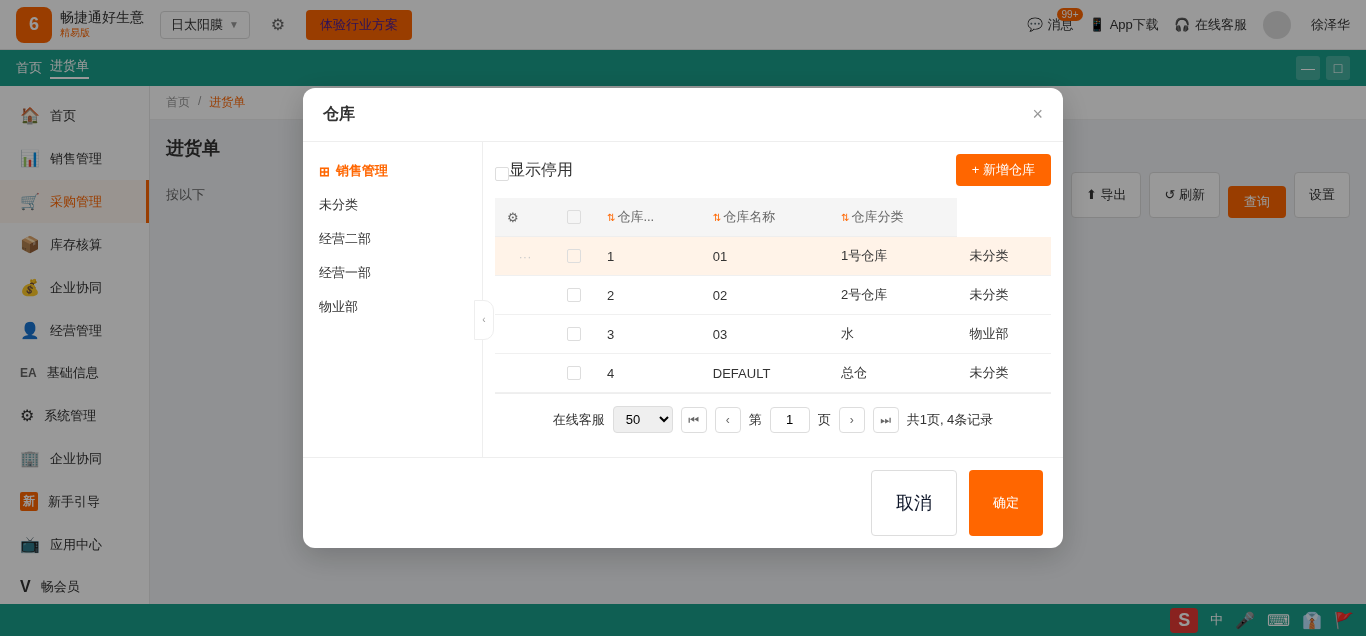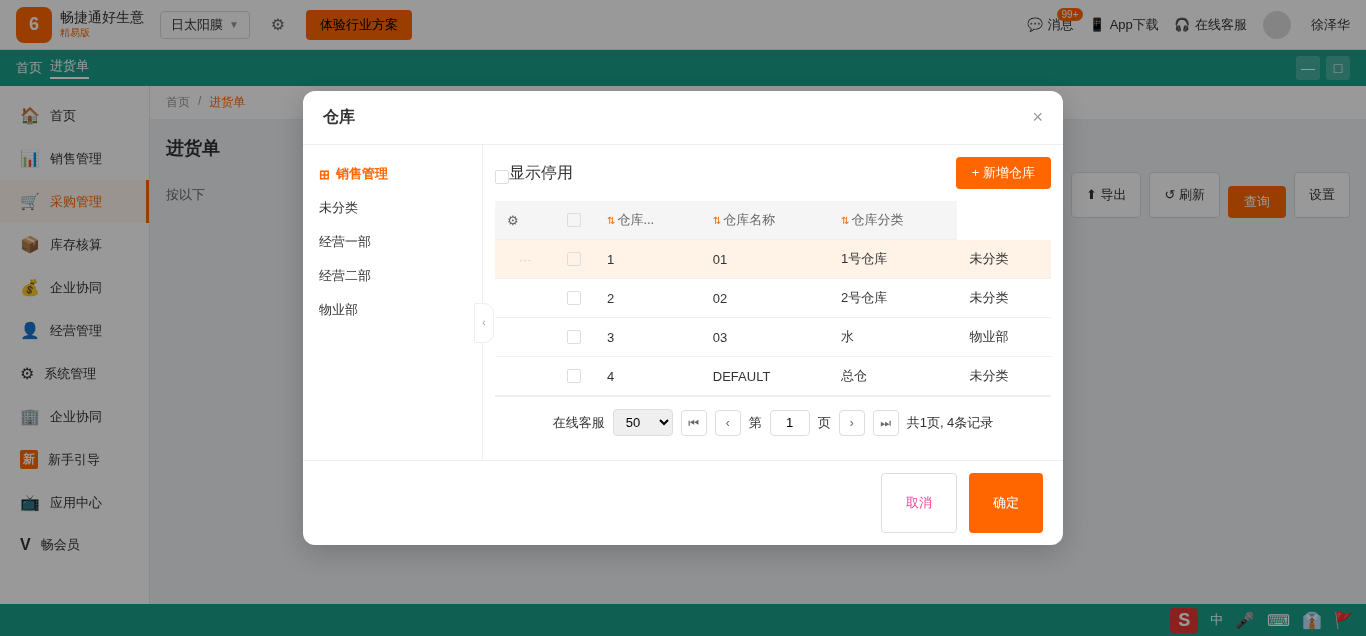--- a/index.html
+++ b/index.html
@@ -36,21 +36,21 @@
       border: 1px solid #ddd; border-radius: 4px;
       padding: 4px 10px; cursor: pointer; color: #333; font-size: 13px;
       margin-right: 12px;
     }
     .header-store .chevron { margin-left: 6px; color: #999; font-size: 10px; }
     .header-gear {
       width: 32px; height: 32px; display: flex; align-items: center; justify-content: center;
       cursor: pointer; color: #666; font-size: 16px; margin-right: 12px;
     }
     .header-try-btn {
-      background: #f60; color: #000000; border: none; border-radius: 4px;
+      background: #f60; color: #4c1d95; border: none; border-radius: 4px;
       padding: 6px 14px; cursor: pointer; font-size: 13px;
     }
     .header-right {
       margin-left: auto; display: flex; align-items: center; gap: 16px;
     }
     .header-nav-item {
       display: flex; align-items: center; gap: 4px; color: #333; cursor: pointer; font-size: 13px; position: relative;
     }
     .badge {
       background: #f60; color: #fff; border-radius: 10px; font-size: 10px;
@@ -182,21 +182,21 @@
     .page-input {
       width: 40px; height: 26px; border: 1px solid #ddd; border-radius: 4px;
       text-align: center; font-size: 13px;
     }
 
     
     .modal-footer {
       padding: 12px 20px; border-top: 1px solid #eee;
       display: flex; justify-content: flex-end; gap: 12px;
     }
-    .btn-cancel { background: #fff; color: #ec4899; border: 1px solid #ddd; border-radius: 4px; padding: 20px 24px; cursor: pointer; font-size: 13px; }
+    .btn-cancel { background: #fff; color: #0f172a; border: 1px solid #ddd; border-radius: 4px; padding: 20px 24px; cursor: pointer; font-size: 18px; }
     .btn-confirm { background: #f60; color: #fff; border: none; border-radius: 4px; padding: 8px 24px; cursor: pointer; font-size: 13px; }
   </style>
 </head>
 <body>
 
 <div class="header">
   <div class="header-logo">
     <div class="logo-icon">
       <span>6</span>
     </div>
@@ -264,20 +264,24 @@
       <span class="icon">📦</span>
       <span>库存核算</span>
     </div>
     <div class="sidebar-item">
       <span class="icon">💰</span>
       <span>企业协同</span>
     </div>
     <div class="sidebar-item">
       <span class="icon">👤</span>
       <span>经营管理</span>
+    </div>
+    <div class="sidebar-item">
+      <span class="icon" style="font-size:12px;font-weight:bold;color:#666;">EA</span>
+      <span>基础信息</span>
     </div>
     <div class="sidebar-item">
       <span class="icon">⚙</span>
       <span>系统管理</span>
     </div>
     <div class="sidebar-item">
       <span class="icon">🏢</span>
       <span>企业协同</span>
     </div>
     <div class="sidebar-item">
@@ -330,22 +334,22 @@
     </div>
 
     <div class="modal-body">
 
       <div class="category-panel">
         <div class="category-header">
           <span>⊞</span>
           <span>销售管理</span>
         </div>
         <div class="category-item">未分类</div>
+        <div class="category-item">经营二部</div>
         <div class="category-item">经营一部</div>
-        <div class="category-item">经营二部</div>
         <div class="category-item">物业部</div>
         <div class="category-collapse">‹</div>
       </div>
 
       <div class="table-panel">
 
         <div class="table-toolbar">
           <label class="show-disabled">
             <div class="checkbox-empty"></div>
             <span>显示停用</span>

